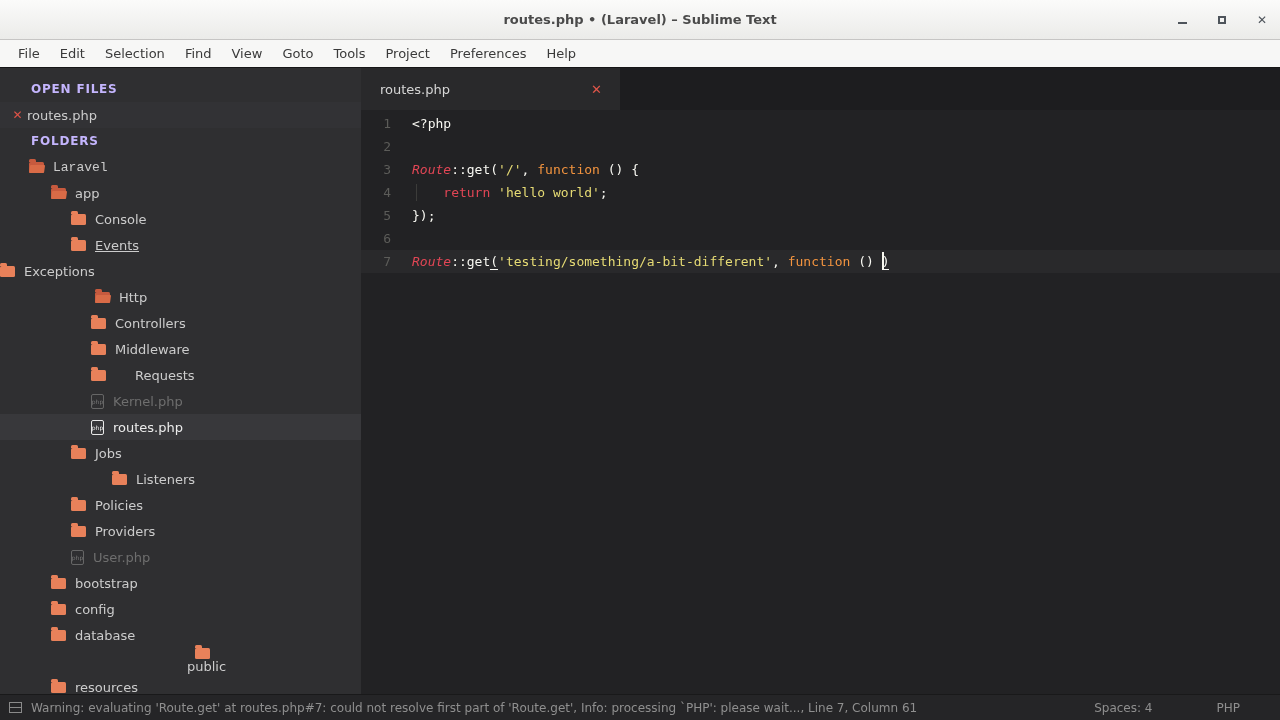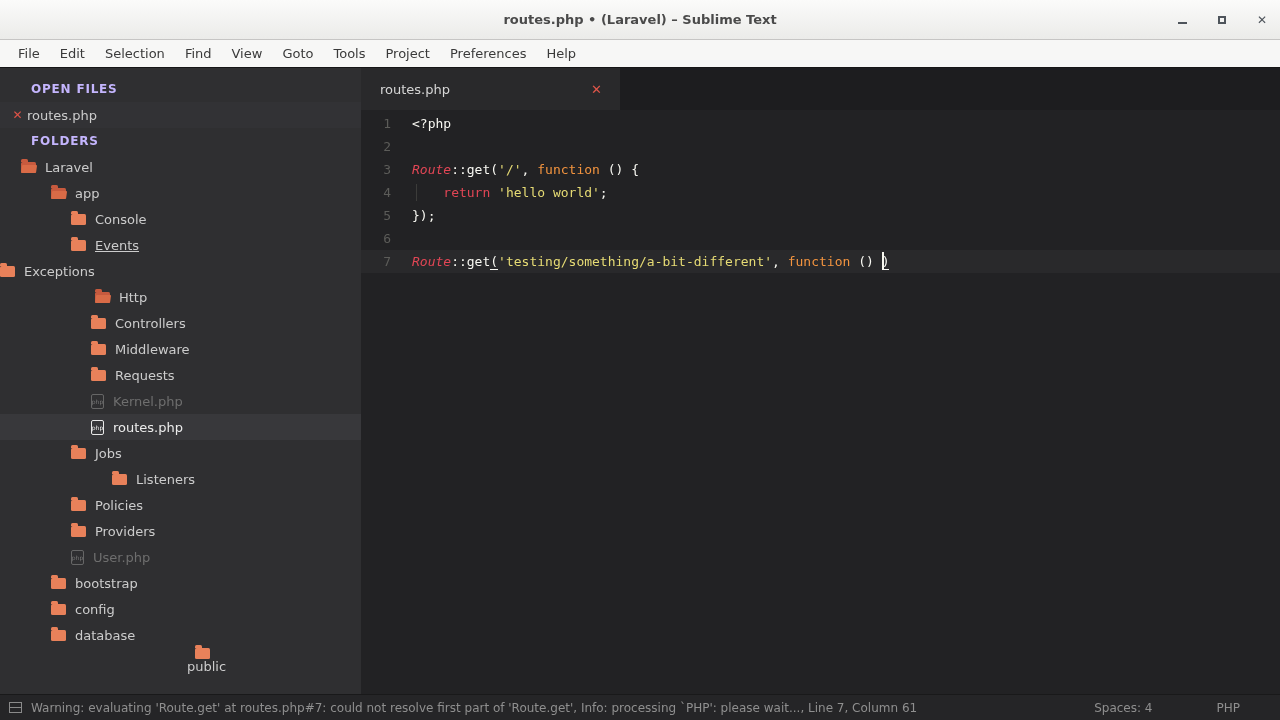--- a/index.html
+++ b/index.html
@@ -123,21 +123,21 @@
     <aside class="sidebar">
       <div class="side-header">OPEN FILES</div>
       <div id="openfiles">
           <div class="srow openfile">
             <span class="close-x">✕</span>
             <span>routes.php</span>
           </div>
         </div>
       <div class="side-header">FOLDERS</div>
       <div id="tree">
-          <div class="srow" style="padding-left: 21px;">
+          <div class="srow" style="padding-left: 29px; font-family: Liberation Mono, monospace;">
             <span class="ic folder open"></span>
             <span>Laravel</span>
           </div>
           <div class="srow" style="padding-left: 51px;">
             <span class="ic folder open"></span>
             <span>app</span>
           </div>
           <div class="srow" style="padding-left: 71px;">
             <span class="ic folder"></span>
             <span>Console</span>
@@ -155,21 +155,21 @@
             <span>Http</span>
           </div>
           <div class="srow" style="padding-left: 91px;">
             <span class="ic folder"></span>
             <span>Controllers</span>
           </div>
           <div class="srow" style="padding-left: 91px;">
             <span class="ic folder"></span>
             <span>Middleware</span>
           </div>
-          <div class="srow" style="padding-left: 91px;">
+          <div class="srow" style="padding-left: 91px; gap: 20px;">
             <span class="ic folder"></span>
             <span>Requests</span>
           </div>
           <div class="srow dim" style="padding-left: 91px;">
             <span class="ic phpfile">
               <span>php</span>
             </span>
             <span>Kernel.php</span>
           </div>
           <div class="srow selected" style="padding-left: 91px;">
@@ -208,20 +208,24 @@
             <span class="ic folder"></span>
             <span>config</span>
           </div>
           <div class="srow" style="padding-left: 51px;">
             <span class="ic folder"></span>
             <span>database</span>
           </div>
           <div class="srow" style="padding-left: 52px; flex-direction: column;">
             <span class="ic folder"></span>
             <span>public</span>
+          </div>
+          <div class="srow" style="padding-left: 51px;">
+            <span class="ic folder"></span>
+            <span>resources</span>
           </div>
         </div>
     </aside>
 
     <main class="main">
       <div class="tabbar">
         <div class="tab">
           <span class="tab-label">routes.php</span>
           <span class="tab-close">✕</span>
         </div>

